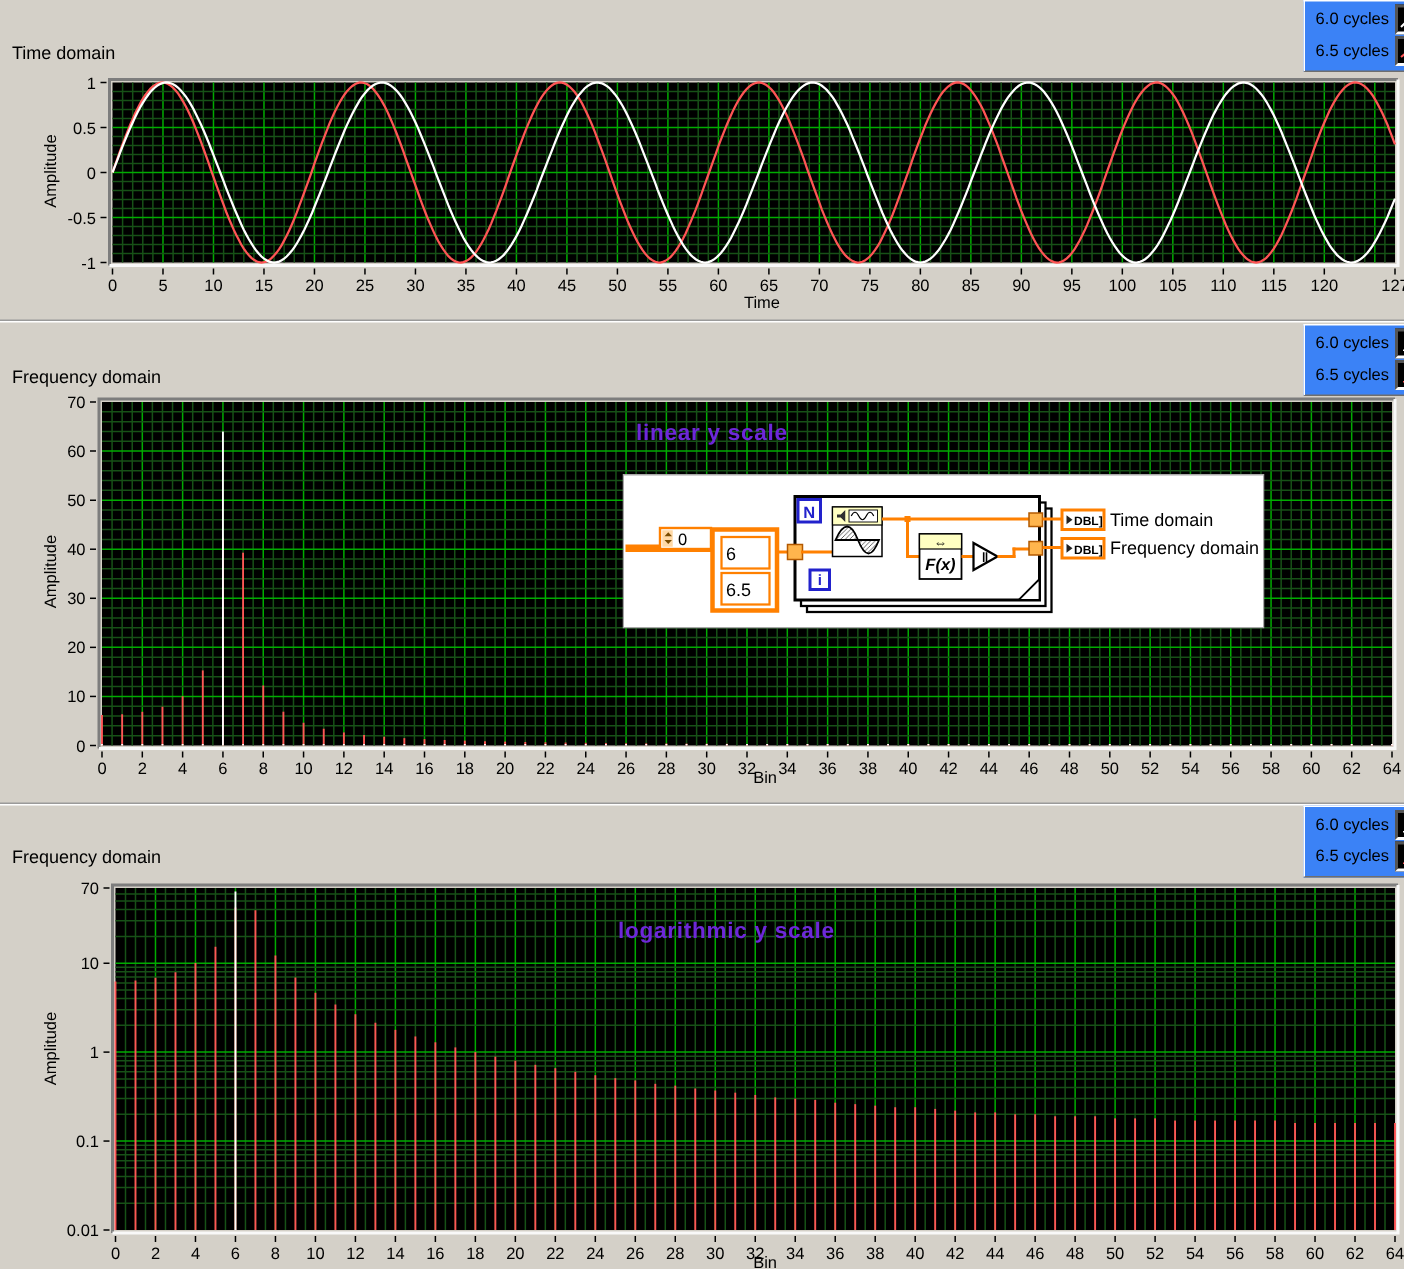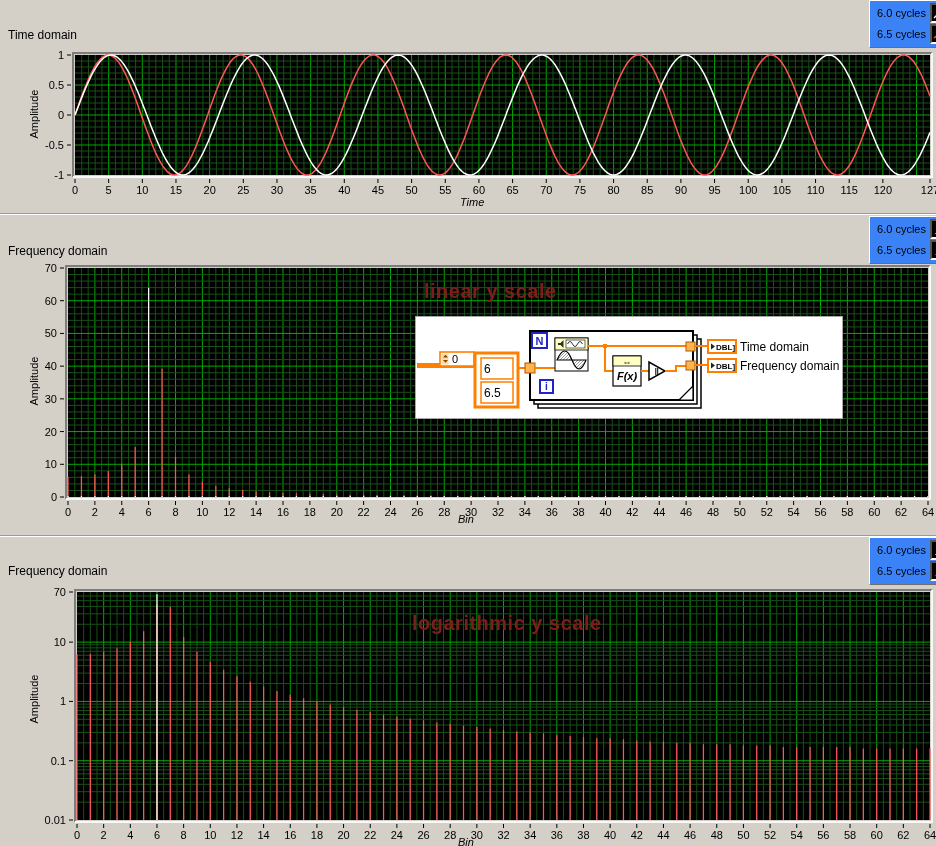--- a/index.html
+++ b/index.html
@@ -1,22 +1,22 @@
 <!DOCTYPE html>
 <html><head>
 <meta charset="utf-8">
 <style>
   html,body{margin:0;padding:0;}
   body{width:936px;height:846px;position:relative;background:#d4d0c8;overflow:hidden;
        font-family:"Liberation Sans",sans-serif;color:#000;}
   .sep{position:absolute;left:0;width:936px;height:0;border-top:1px solid #9a9a9a;border-bottom:1px solid #ffffff;}
   .graph-title{position:absolute;font-size:12px;}
-  .xlabel{position:absolute;width:60px;text-align:left;font-size:11px;font-style:italic;}
+  .xlabel{position:absolute;width:60px;text-align:right;font-size:11px;}
   .ylabel{position:absolute;width:80px;text-align:center;font-size:11px;transform:rotate(-90deg);}
-  .annotation{position:absolute;font-size:20px;font-weight:bold;color:#7f1d1d;letter-spacing:0.5px;}
+  .annotation{position:absolute;font-size:15px;font-weight:bold;color:#6d28d9;letter-spacing:0.5px;}
   .legend{position:absolute;left:822px;width:112px;padding:1px 0 2px 0;
           border:1px solid;border-color:#ffffff #6e6e6e #6e6e6e #ffffff;background:#3b82f6;margin-left:47px;}
   .legend-row{display:flex;align-items:center;justify-content:flex-end;height:20px;margin:1px 2px;}
   .legend-label{font-size:11px;margin-right:4px;white-space:nowrap;}
   .legend-swatch{width:46px;height:16px;background:#000;flex:0 0 auto;
                  border:2px solid;border-color:#555 #fdfdfd #fdfdfd #555;}
   .chart-svg{position:absolute;}
   .inset-svg{position:absolute;left:415px;top:316px;}
   svg text{font-family:"Liberation Sans",sans-serif;}
 </style>

